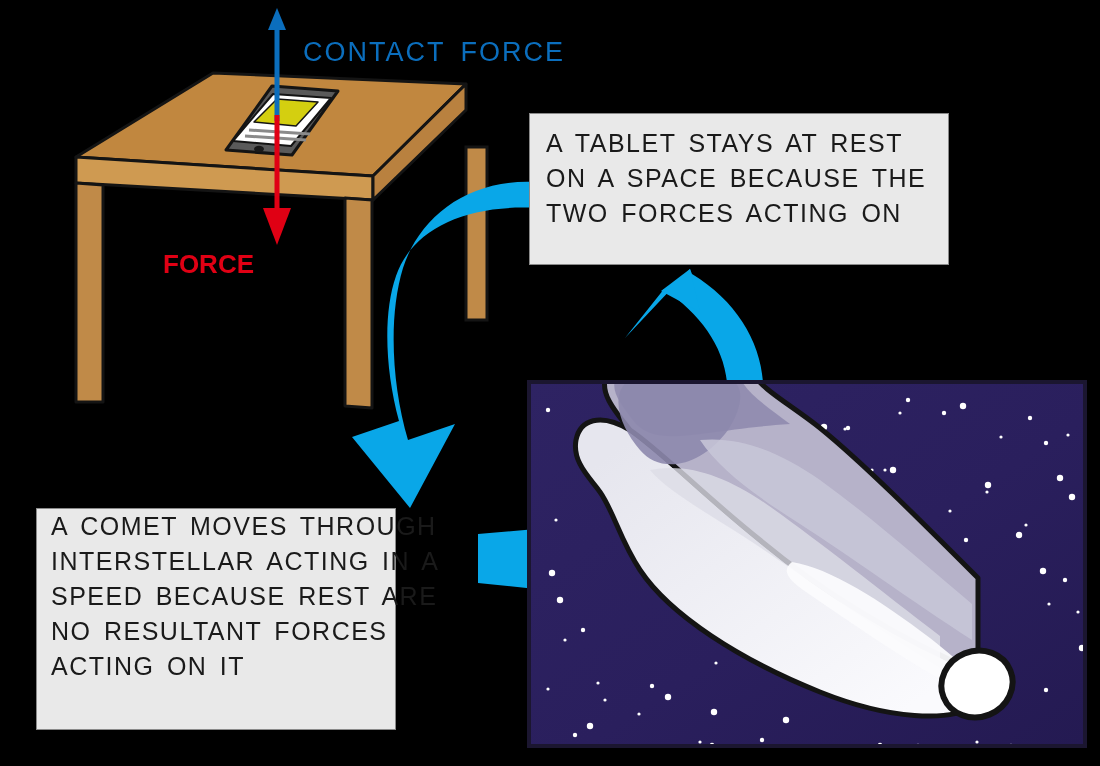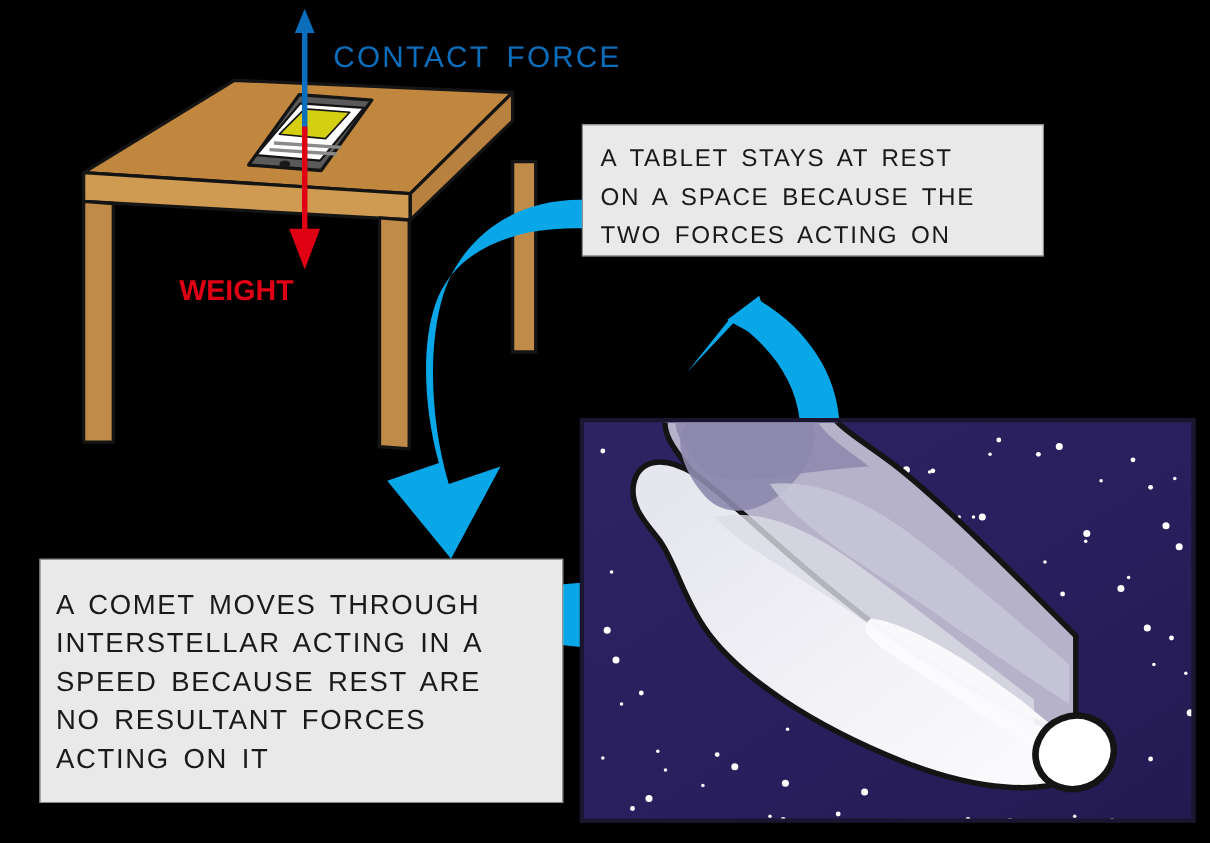--- a/index.html
+++ b/index.html
@@ -30,31 +30,31 @@
     border: 1px solid #8a8a8a;
     box-sizing: border-box;
     color: #1a1a1a;
     letter-spacing: 1.5px;
     word-spacing: 4px;
   }
   #tablet-caption {
     left: 529px;
     top: 113px;
     width: 420px;
-    height: 120px;
+    height: 152px;
     padding: 12px 14px 10px 16px;
-    font-size: 22px;
+    font-size: 25px;
     line-height: 35px;
   }
   #comet-caption {
     left: 36px;
     top: 508px;
-    width: 476px;
+    width: 360px;
     height: 222px;
-    padding: 24px 14px 10px 14px;
+    padding: 0 14px 10px 14px;
     font-size: 25px;
     line-height: 35px;
   }
   .caption-line {
     white-space: nowrap;
     display: block;
   }
   .force-label {
     position: absolute;
     font-size: 27px;
@@ -293,21 +293,21 @@
         <path d="M792,562 C 830,568 880,600 930,638 C 950,654 964,666 972,674
                  L 960,690 C 910,664 850,622 806,592 C 786,578 782,570 792,562 Z" fill="#fbfbfd" opacity="0.95"></path>
 
         <ellipse cx="977" cy="684" rx="36" ry="33" transform="rotate(-22 977 684)" fill="#ffffff" stroke="#141414" stroke-width="6"></ellipse>
       </g>
     </g>
   </svg>
 
   <div class="force-label" id="contact-force-label">CONTACT  FORCE</div>
 
-  <div class="force-label" id="weight-label">WEIGHT</div>
+  <div class="force-label" id="weight-label">FORCE</div>
 
   <div class="textbox" id="tablet-caption">
     <span class="caption-line">A  TABLET  STAYS AT  REST</span>
     <span class="caption-line">ON  A  SPACE  BECAUSE  THE</span>
     <span class="caption-line">TWO  FORCES  ACTING   ON</span>
   </div>
 
   <div class="textbox" id="comet-caption">
     <span class="caption-line">A  COMET  MOVES  THROUGH</span>
     <span class="caption-line">INTERSTELLAR  ACTING  IN  A</span>

